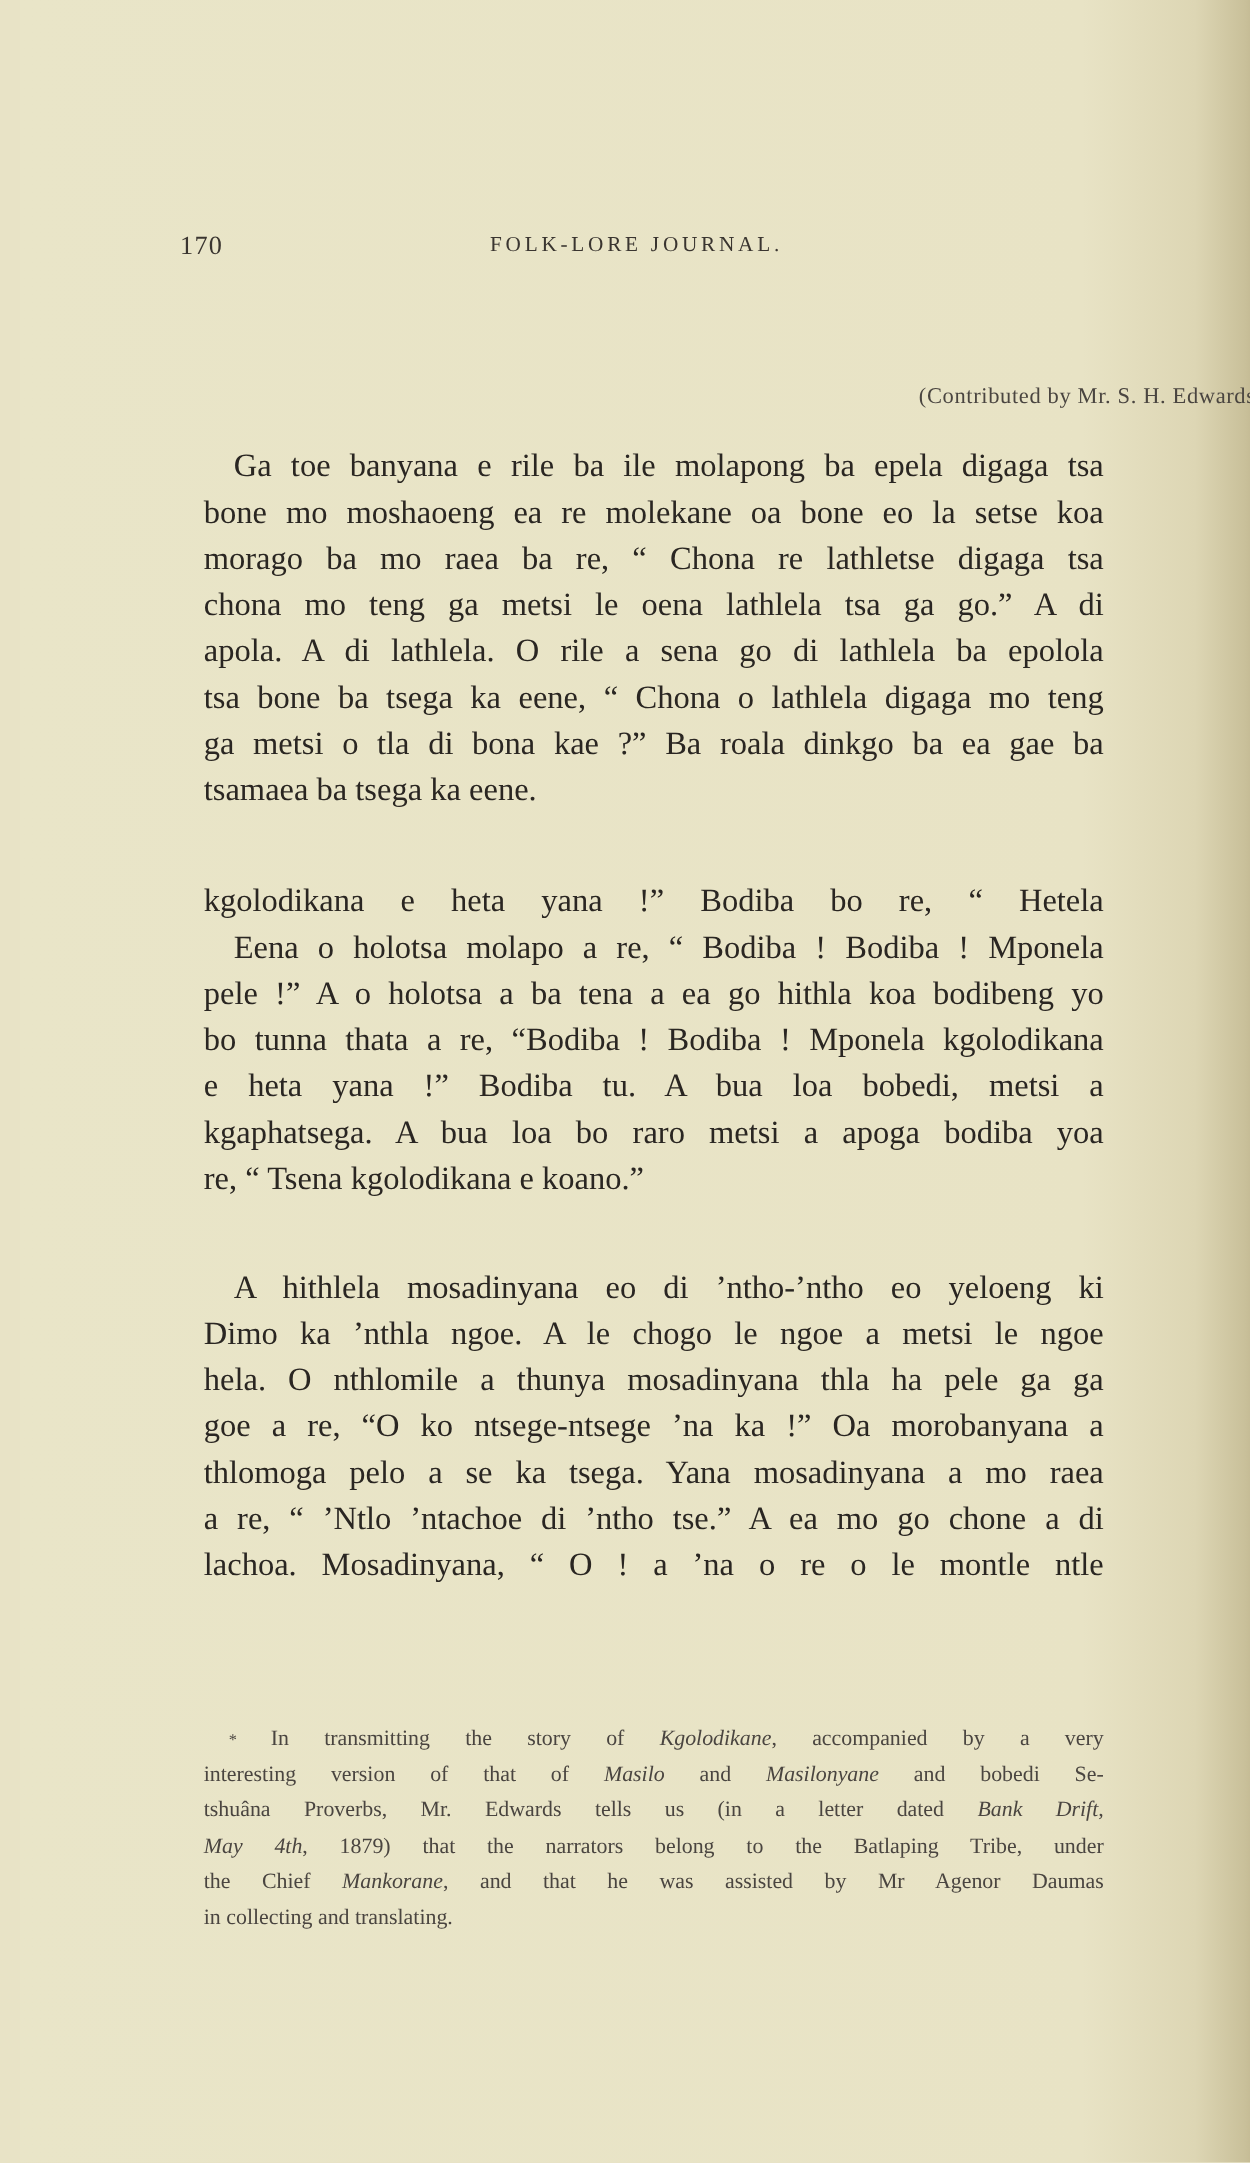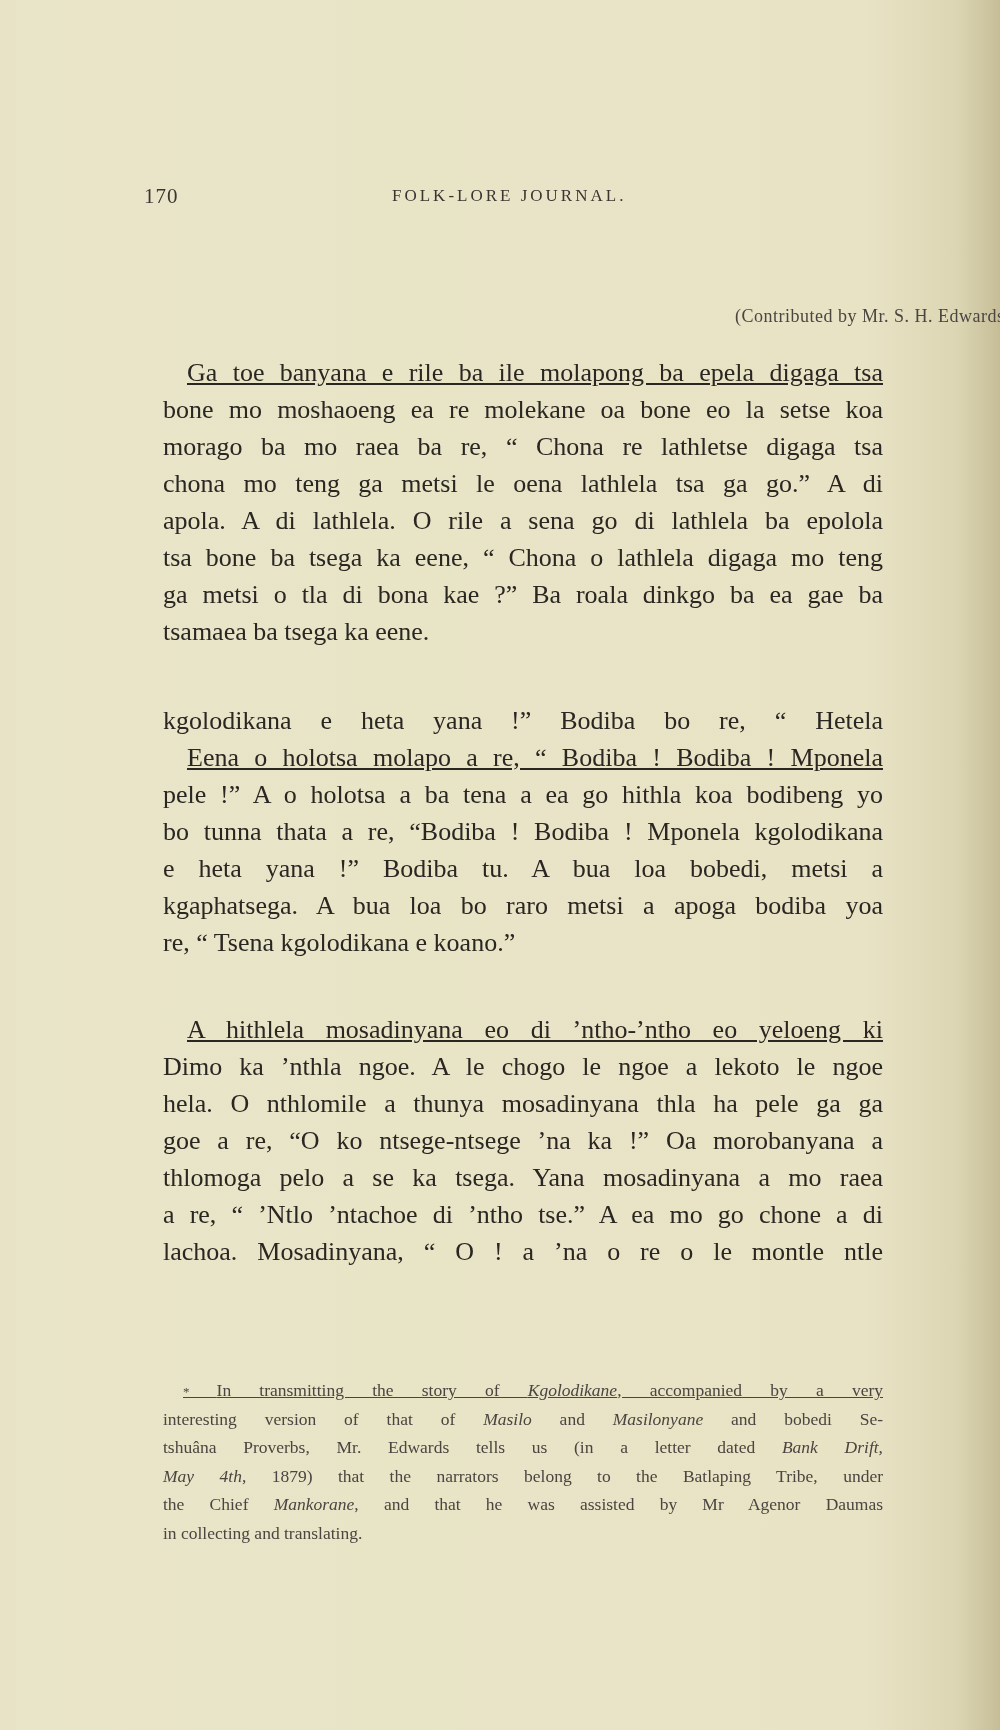--- a/index.html
+++ b/index.html
@@ -31,21 +31,21 @@
   .contrib {
     position: absolute; top: 306px; left: 0; width: 1000px; text-align: right;
     font-size: 18px; color: #4a4540; letter-spacing: 0.5px;
   }
   .body-text {
     position: absolute; left: 147px; width: 720px;
     font-size: 26px; line-height: 37px; color: #2a2622;
   }
   .line { display: block; white-space: nowrap; text-align: justify; text-align-last: justify; height: 37px; }
   .line.last { text-align-last: left; }
-  .line.indent { padding-left: 24px; text-decoration: underline; }
+  .line.indent { padding-left: 24px; }
   .p1 { top: 354px; }
   .p2 { top: 702px; }
   .p3 { top: 1011px; }
   .footnote {
     position: absolute; left: 147px; top: 1376px; width: 720px;
     font-size: 17.5px; line-height: 28.5px; color: #4a4540;
   }
   .footnote .line { height: 28.5px; }
   .footnote .line.indent { padding-left: 20px; }
   .footnote i { font-style: italic; margin-top: 24px; }
@@ -80,21 +80,21 @@
     <span class="line indent">Eena o holotsa molapo a re, “ Bodiba ! Bodiba ! Mponela</span>
     <span class="line">pele !”  A o holotsa a ba tena a ea go hithla koa bodibeng yo</span>
     <span class="line">bo tunna thata a re, “Bodiba ! Bodiba ! Mponela kgolodikana</span>
     <span class="line">e heta yana !”  Bodiba tu.  A bua loa bobedi, metsi a</span>
     <span class="line">kgaphatsega.  A bua loa bo raro metsi a apoga bodiba yoa</span>
     <span class="line last">re, “ Tsena kgolodikana e koano.”</span>
   </div>
 
   <div class="body-text p3">
     <span class="line indent">A hithlela mosadinyana eo di ’ntho-’ntho eo yeloeng ki</span>
-    <span class="line">Dimo ka ’nthla ngoe.  A le chogo le ngoe a lekoto le ngoe</span>
+    <span class="line">Dimo ka ’nthla ngoe.  A le chogo le ngoe a metsi le ngoe</span>
     <span class="line">hela.  O nthlomile a thunya mosadinyana thla ha pele ga ga</span>
     <span class="line">goe a re, “O ko ntsege-ntsege ’na ka !”  Oa morobanyana a</span>
     <span class="line">thlomoga pelo a se ka tsega.  Yana mosadinyana a mo raea</span>
     <span class="line">a re, “ ’Ntlo ’ntachoe di ’ntho tse.”  A ea mo go chone a di</span>
     <span class="line">lachoa.  Mosadinyana, “ O ! a ’na o re o le montle ntle</span>
   </div>
 
   <div class="footnote" id="footnote">
       <span class="line indent"><span class="star">* </span><span>In transmitting the story of </span><i>Kgolodikane</i><span>, accompanied by a very</span></span>
       <span class="line"><span>interesting version of that of </span><i>Masilo</i><span> and </span><i>Masilonyane</i><span> and bobedi Se-</span></span>

